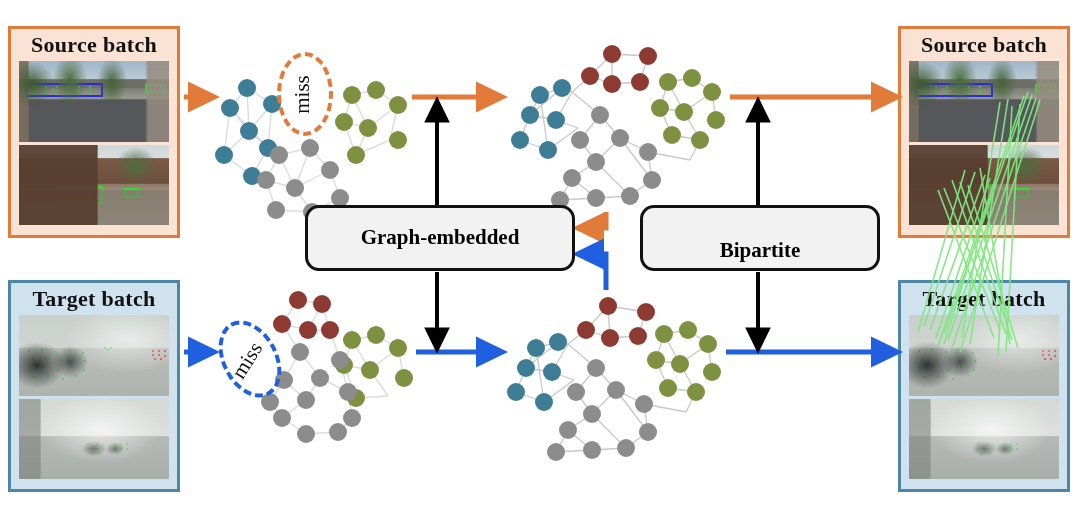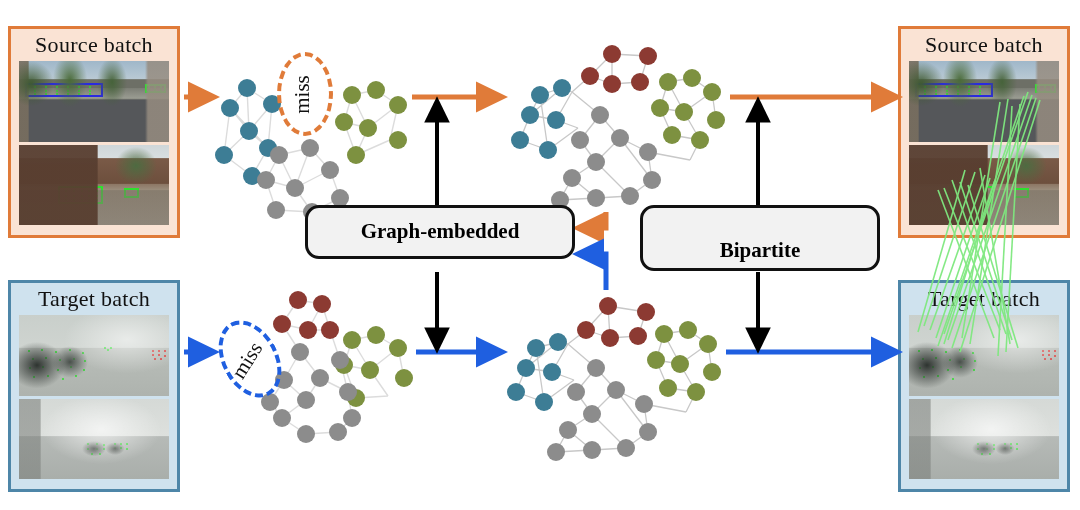--- a/index.html
+++ b/index.html
@@ -1,21 +1,21 @@
 <!DOCTYPE html>
 <html><head>
 <meta charset="utf-8">
 <style>
   html,body{margin:0;padding:0;background:#fff;}
   body{width:1080px;height:510px;position:relative;overflow:hidden;
        font-family:"Liberation Serif",serif;}
   .stage{position:absolute;left:0;top:0;width:1080px;height:510px;}
 
   
-  .panel{position:absolute;box-sizing:border-box;border-width:3px;border-style:solid;}
+  .panel{position:absolute;box-sizing:border-box;border-width:3px;border-style:solid;font-weight:bold;}
   .panel .p-title{position:absolute;left:0;top:3px;width:100%;text-align:center;
       font-size:22px;color:#111;font-family:"Liberation Serif",serif;letter-spacing:.3px;}
   .panel .imgwrap{position:absolute;left:8px;right:8px;top:32px;bottom:10px;
       display:flex;flex-direction:column;gap:3px;}
   .ph{flex:1;position:relative;overflow:hidden;background:#888;}
 
   
   .src1{background:
      linear-gradient(#9fb7c9 0%, #b9c9d4 22%, #6d6f66 23%, #6d6f66 33%, #7d7f76 34%, #9a9c92 46%, #7e8076 47%, #55575a 48%, #55575a 100%);}
   .src1::after{content:"";position:absolute;inset:0;
@@ -512,21 +512,21 @@
     <line x1="758" y1="272" x2="758" y2="345" stroke="#000" stroke-width="4" marker-end="url(#ak)"></line>
   </svg>
 
   <div class="missell" style="left:277px;top:52px;width:56px;height:84px;border-color:#E07B39;"></div>
   <div class="misslabel" style="left:283px;top:82px;transform:rotate(-90deg);transform-origin:center;">miss</div>
 
   <div class="missell" style="left:222px;top:318px;width:56px;height:82px;border-color:#1F5FE0;
               transform:rotate(-28deg);"></div>
   <div class="misslabel" style="left:228px;top:348px;transform:rotate(-58deg);transform-origin:center;">miss</div>
 
-  <div class="procbox" style="left:305px;top:205px;width:270px;height:54px;font-size:21px;">
+  <div class="procbox" style="left:305px;top:205px;width:270px;height:66px;font-size:21px;">
     <span>
       <span>Graph-embedded</span><br>
     </span>
   </div>
 
   <div class="procbox" style="left:640px;top:205px;width:240px;height:66px;font-size:21px;">
     <span>
       <br>
       <span>Bipartite</span>
     </span>

